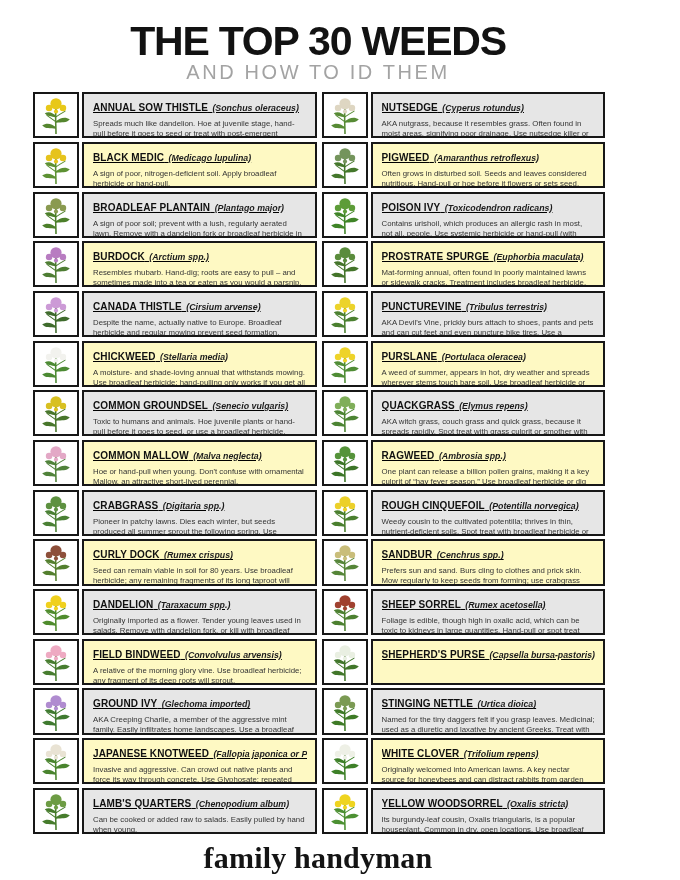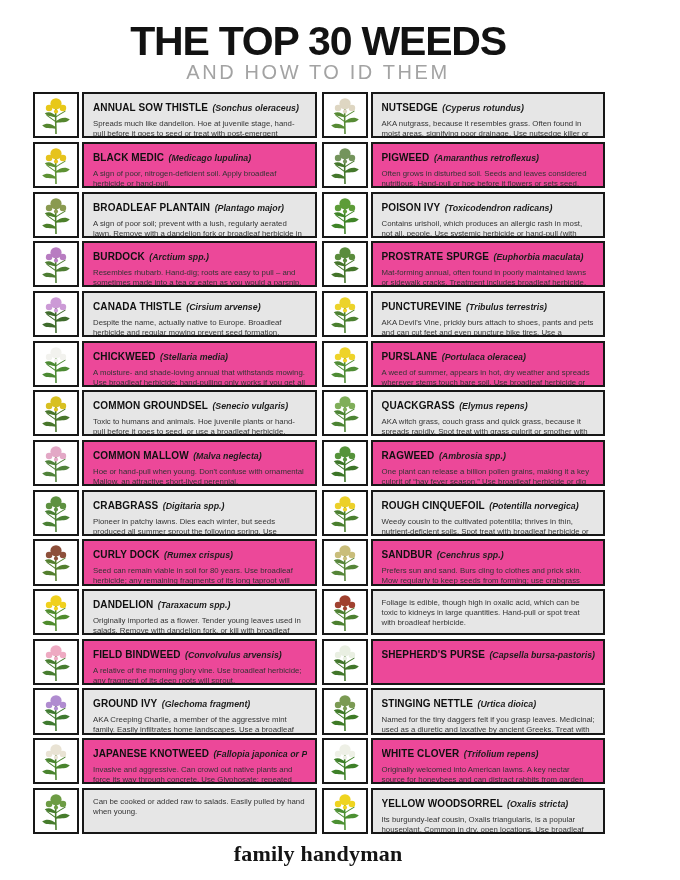--- a/index.html
+++ b/index.html
@@ -21,30 +21,30 @@
   }
   .cell { display:flex; gap:3px; overflow:hidden; }
   .art {
     flex:0 0 46px; width:46px;
     border:2.5px solid #171717; box-sizing:border-box;
     background:#ffffff; display:flex; align-items:center; justify-content:center;
   }
   .art svg { width:38px; height:38px; }
   .info {
     flex:1; border:2.5px solid #171717; box-sizing:border-box;
-    background:#ec4899; padding:3px 8px 2px 9px; overflow:hidden;
+    background:#fef9c3; padding:3px 8px 2px 9px; overflow:hidden;
   }
   .cell.alt .info { background:#e6e6e6; }
-  .whead { white-space:nowrap; overflow:hidden; }
+  .whead { white-space:nowrap; overflow:hidden;text-decoration:underline; }
   .wname { font-weight:800; font-size:10px; color:#101010; letter-spacing:0.1px; }
   .wlatin { font-style:italic; font-weight:700; font-size:8.8px; color:#1c1c1c; }
   .wdesc { font-size:7.8px; line-height:1.28; color:#333333; margin-top:4px; }
 
   footer { text-align:center; margin-top:7px; }
-  .brand { display:inline-block; font-family:"Liberation Serif",serif; font-weight:700; font-size:22px; letter-spacing:0.2px; color:#141414; }
+  .brand { display:inline-block; font-family:"Liberation Serif",serif; font-weight:700; font-size:30px; letter-spacing:0.2px; color:#141414; }
 </style>
 </head>
 <body>
 
 <div class="page">
 
   <header>
     <h1 class="title">THE TOP 30 WEEDS</h1>
     <div class="subtitle">AND HOW TO ID THEM</div>
   </header>
@@ -337,21 +337,21 @@
         <path class="p-leaf" d="M20 25 C14 23 10 24 7 20 C12 17 17 20 20 23 Z" fill="#3f7a2f"></path>
         <circle class="p-fill" cx="20" cy="9" r="6.5" fill="#b08cd0"></circle>
         <circle class="p-fill" cx="12" cy="14" r="3.8" fill="#b08cd0"></circle>
         <circle class="p-fill" cx="28" cy="14" r="3.8" fill="#b08cd0"></circle>
         <circle class="p-fill" cx="20" cy="18" r="2.4" fill="#b08cd0"></circle>
       </svg>
     </div>
     <div class="info">
       <div class="whead">
         <span class="wname">GROUND IVY</span>
-        <span class="wlatin">(Glechoma fragment)</span>
+        <span class="wlatin">(Glechoma imported)</span>
       </div>
       <div class="wdesc">AKA Creeping Charlie, a member of the aggressive mint family. Easily infiltrates home landscapes. Use a broadleaf herbicide; the smallest piece of root stem resprouts.</div>
     </div>
   </div>
       <div class="cell">
     <div class="art">
       <svg viewBox="0 0 40 44" aria-hidden="true">
         <path class="p-stem" d="M20 44 C20 34 19 26 20 14" fill="none" stroke-width="1.8" stroke-linecap="round" stroke="#49842e"></path>
         <path class="p-stem" d="M20 30 C16.5 27.5 13 25 9.5 22.5" fill="none" stroke-width="1.2" stroke-linecap="round" stroke="#49842e"></path>
         <path class="p-stem" d="M20 24 C23.5 22 27 19.5 30.5 17.5" fill="none" stroke-width="1.2" stroke-linecap="round" stroke="#49842e"></path>
@@ -381,20 +381,24 @@
         <path class="p-leaf" d="M20 38 C13 37 8 39 4 34 C10 30 16 33 20 36 Z" fill="#467c2c"></path>
         <path class="p-leaf" d="M20 31 C27 30 32 32 36 27 C30 23 24 26 20 29 Z" fill="#467c2c"></path>
         <path class="p-leaf" d="M20 25 C14 23 10 24 7 20 C12 17 17 20 20 23 Z" fill="#467c2c"></path>
         <circle class="p-fill" cx="20" cy="9" r="6.5" fill="#6d9c44"></circle>
         <circle class="p-fill" cx="12" cy="14" r="3.8" fill="#6d9c44"></circle>
         <circle class="p-fill" cx="28" cy="14" r="3.8" fill="#6d9c44"></circle>
         <circle class="p-fill" cx="20" cy="18" r="2.4" fill="#6d9c44"></circle>
       </svg>
     </div>
     <div class="info">
+      <div class="whead">
+        <span class="wname">LAMB'S QUARTERS</span>
+        <span class="wlatin">(Chenopodium album)</span>
+      </div>
       <div class="wdesc">Can be cooked or added raw to salads. Easily pulled by hand when young.</div>
     </div>
   </div>
       <div class="cell alt">
     <div class="art">
       <svg viewBox="0 0 40 44" aria-hidden="true">
         <path class="p-stem" d="M20 44 C20 34 19 26 20 14" fill="none" stroke-width="1.8" stroke-linecap="round" stroke="#578b35"></path>
         <path class="p-stem" d="M20 30 C16.5 27.5 13 25 9.5 22.5" fill="none" stroke-width="1.2" stroke-linecap="round" stroke="#578b35"></path>
         <path class="p-stem" d="M20 24 C23.5 22 27 19.5 30.5 17.5" fill="none" stroke-width="1.2" stroke-linecap="round" stroke="#578b35"></path>
         <path class="p-leaf" d="M20 38 C13 37 8 39 4 34 C10 30 16 33 20 36 Z" fill="#578b35"></path>
@@ -630,20 +634,24 @@
         <path class="p-leaf" d="M20 38 C13 37 8 39 4 34 C10 30 16 33 20 36 Z" fill="#4c8030"></path>
         <path class="p-leaf" d="M20 31 C27 30 32 32 36 27 C30 23 24 26 20 29 Z" fill="#4c8030"></path>
         <path class="p-leaf" d="M20 25 C14 23 10 24 7 20 C12 17 17 20 20 23 Z" fill="#4c8030"></path>
         <circle class="p-fill" cx="20" cy="9" r="6.5" fill="#a0412f"></circle>
         <circle class="p-fill" cx="12" cy="14" r="3.8" fill="#a0412f"></circle>
         <circle class="p-fill" cx="28" cy="14" r="3.8" fill="#a0412f"></circle>
         <circle class="p-fill" cx="20" cy="18" r="2.4" fill="#a0412f"></circle>
       </svg>
     </div>
     <div class="info">
+      <div class="whead">
+        <span class="wname">SHEEP SORREL</span>
+        <span class="wlatin">(Rumex acetosella)</span>
+      </div>
       <div class="wdesc">Foliage is edible, though high in oxalic acid, which can be toxic to kidneys in large quantities. Hand-pull or spot treat with broadleaf herbicide.</div>
     </div>
   </div>
       <div class="cell">
     <div class="art">
       <svg viewBox="0 0 40 44" aria-hidden="true">
         <path class="p-stem" d="M20 44 C20 34 19 26 20 14" fill="none" stroke-width="1.8" stroke-linecap="round" stroke="#41762a"></path>
         <path class="p-stem" d="M20 30 C16.5 27.5 13 25 9.5 22.5" fill="none" stroke-width="1.2" stroke-linecap="round" stroke="#41762a"></path>
         <path class="p-stem" d="M20 24 C23.5 22 27 19.5 30.5 17.5" fill="none" stroke-width="1.2" stroke-linecap="round" stroke="#41762a"></path>
         <path class="p-leaf" d="M20 38 C13 37 8 39 4 34 C10 30 16 33 20 36 Z" fill="#41762a"></path>

